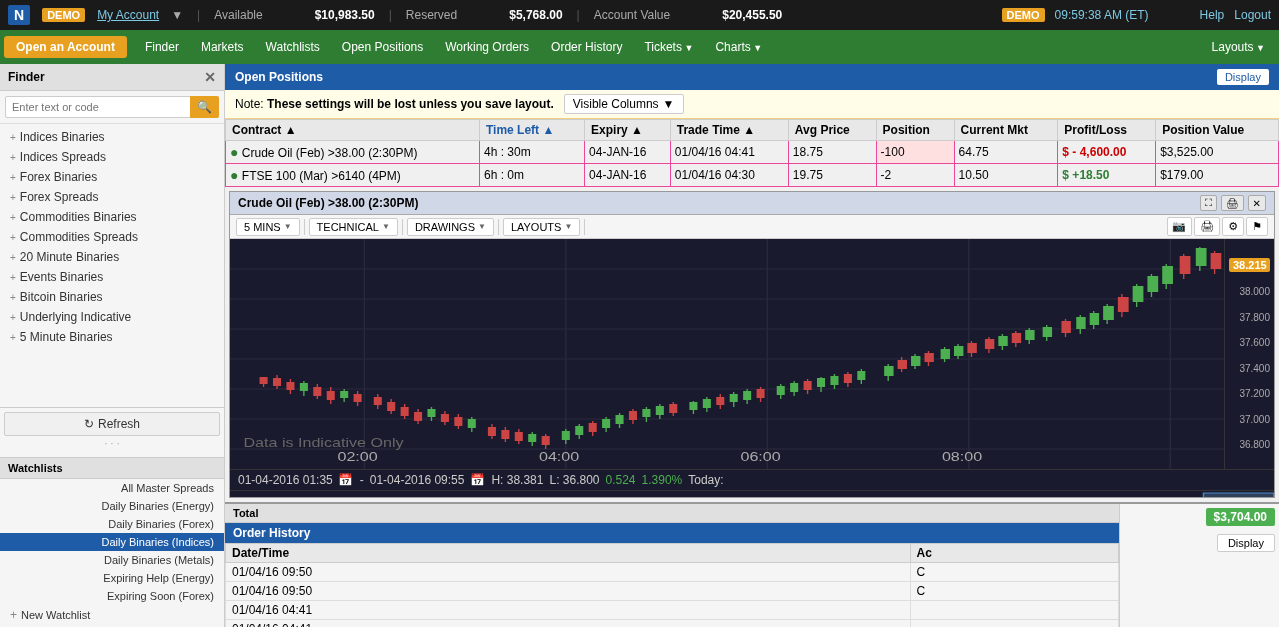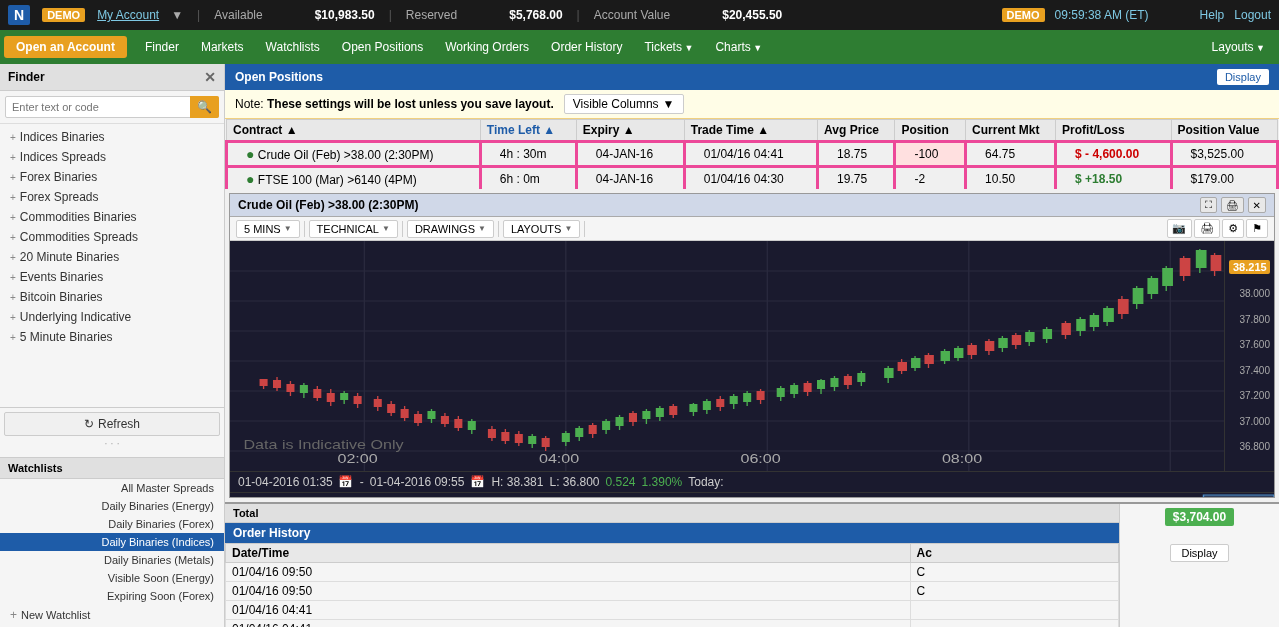--- a/index.html
+++ b/index.html
@@ -253,22 +253,22 @@
     .positions-table th {
       background: #e8e8e8;
       border: 1px solid #ccc;
       padding: 3px 6px;
       text-align: left;
       font-weight: bold;
       white-space: nowrap;
       cursor: pointer;
     }
     .positions-table td {
-      border: 3px solid #ec4899;
-      padding: 3px 18px;
+      border: 1px solid #ec4899;
+      padding: 3px 4px;
       white-space: nowrap;
       margin-left: 44px;
     }
     .green-dot { color: #2e7d32; font-size: 14px; }
     .loss-value { color: #cc0000; font-weight: bold; }
     .gain-value { color: #2e7d32; font-weight: bold; }
     .negative-pos { background: #ffe0e0; }
 
     
     .chart-container {
@@ -430,21 +430,21 @@
       </button>
       <div class="dots-row">· · ·</div>
     </div>
     <div class="watchlists-section">
       <div class="watchlists-header">Watchlists</div>
       <div class="watchlist-item">All Master Spreads</div>
       <div class="watchlist-item">Daily Binaries (Energy)</div>
       <div class="watchlist-item">Daily Binaries (Forex)</div>
       <div class="watchlist-item active">Daily Binaries (Indices)</div>
       <div class="watchlist-item">Daily Binaries (Metals)</div>
-      <div class="watchlist-item">Visible Soon (Energy)</div>
+      <div class="watchlist-item">Expiring Help (Energy)</div>
       <div class="watchlist-item">Expiring Soon (Forex)</div>
       <div class="new-watchlist"><span style="color:#888;">+</span> New Watchlist</div>
     </div>
   </div>
 
   <div class="right-panel">
 
     <div class="section-header">
       <span>Open Positions</span>
       <button class="display-btn">Display</button>
@@ -770,19 +770,19 @@
                   <td></td>
                 </tr>
               <tr>
                   <td>01/04/16 04:41</td>
                   <td></td>
                 </tr>
             </tbody>
           </table>
         </div>
       </div>
-      <div style="width:160px;display:flex;flex-direction:column;align-items:center;padding:4px;gap:18px;border-left:1px solid #ccc;">
+      <div style="width:160px;display:flex;flex-direction:column;align-items:flex-end;padding:4px;gap:8px;border-left:1px solid #ccc;">
         <div style="background:#4caf50;color:white;padding:2px 8px;font-size:12px;font-weight:bold;border-radius:2px;">$3,704.00</div>
         <button style="background:white;border:1px solid #ccc;padding:2px 10px;cursor:pointer;font-size:11px;border-radius:2px;">Display</button>
       </div>
     </div>
   </div>
 </div>
 
 </body></html>

